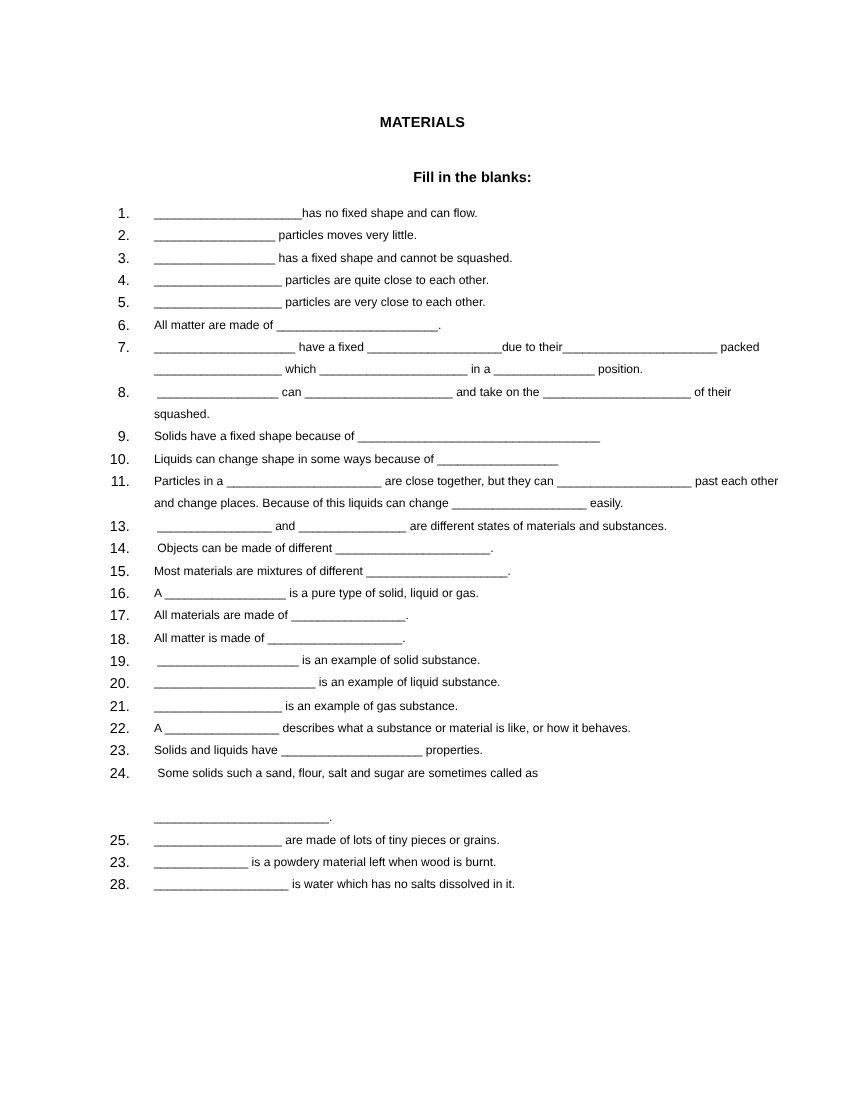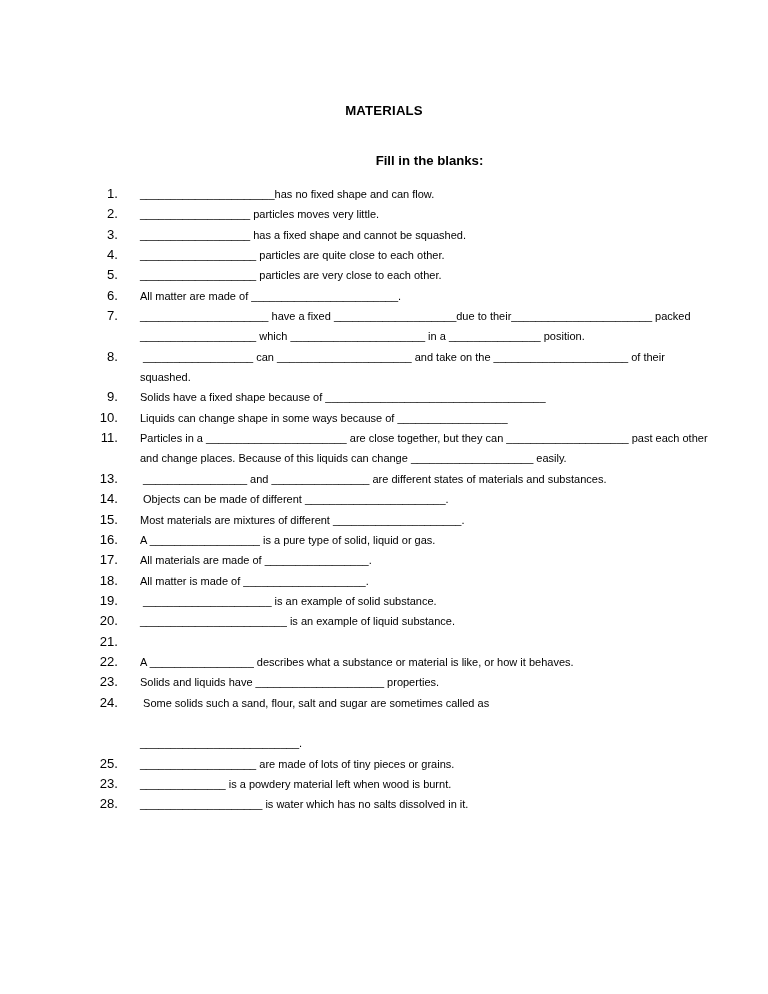--- a/index.html
+++ b/index.html
@@ -161,20 +161,21 @@
       <div class="qitem">
         <span class="qnum">19.</span>
         <span class="qbody"> _____________________ is an example of solid substance.</span>
       </div>
       <div class="qitem">
         <span class="qnum">20.</span>
         <span class="qbody">________________________ is an example of liquid substance.</span>
       </div>
       <div class="qitem">
         <span class="qnum">21.</span>
+        <span class="qbody">___________________ is an example of gas substance.</span>
       </div>
       <div class="qitem">
         <span class="qnum">22.</span>
         <span class="qbody">A _________________ describes what a substance or material is like, or how it behaves.</span>
       </div>
       <div class="qitem">
         <span class="qnum">23.</span>
         <span class="qbody">Solids and liquids have _____________________ properties.</span>
       </div>
       <div class="qitem extra-gap">

